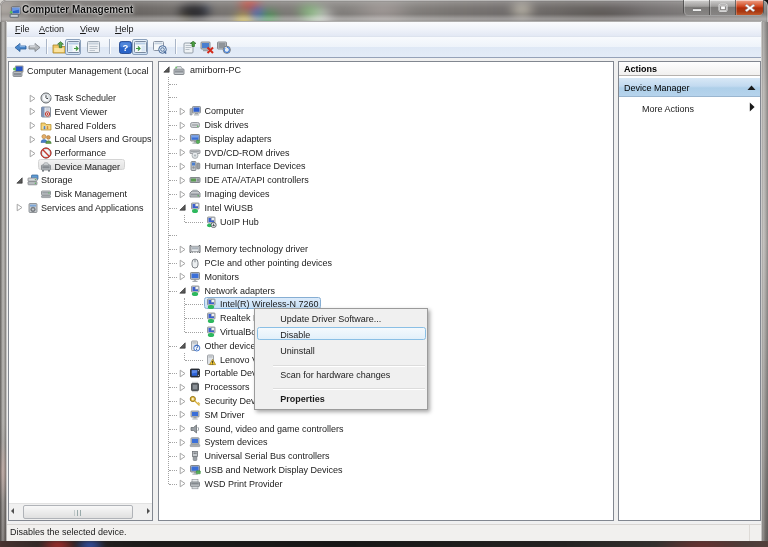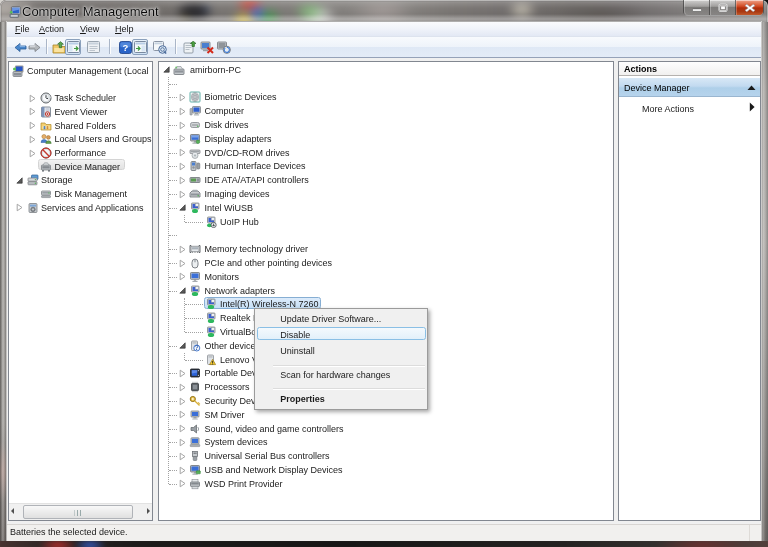--- a/index.html
+++ b/index.html
@@ -27,22 +27,22 @@
 #lglass { position:absolute; left:0; top:22px; width:7px; height:519px;
  background:
   radial-gradient(8px 40px at 2px 450px, rgba(210,165,155,.55), rgba(210,165,155,0) 78%),
   linear-gradient(180deg, rgba(0,0,0,0) 0, rgba(0,0,0,0) 400px, rgba(40,32,30,.45) 519px), linear-gradient(90deg, #7b7874 0, #989591 35%, #a3a09c 55%, #8d8a87 80%, #85827f 100%); }
 #rglass { position:absolute; right:0; top:22px; width:7px; height:519px;
  background:linear-gradient(180deg, #979492 0, #aeaba8 70px, #b5b2af 220px, #a19e9b 330px, #8a8784 430px, #6e6a67 519px); }
 #rglass:before { content:""; position:absolute; inset:0;
  background:linear-gradient(90deg, rgba(120,117,114,.9) 0, rgba(255,255,255,.25) 30%, rgba(255,255,255,0) 60%, rgba(60,60,60,.35) 100%); }
 #lglass:before { content:""; position:absolute; inset:0;
  background:linear-gradient(90deg, rgba(70,68,66,.5) 0, rgba(255,255,255,.28) 40%, rgba(255,255,255,0) 70%, rgba(90,90,90,.3) 100%); }
-#titletxt { position:absolute; left:22px; top:4px; font-size:13px; color:#0a0a0a;
- text-shadow:0 0 3px rgba(255,255,255,.95), 0 0 6px rgba(255,255,255,.8), 0 0 1px rgba(255,255,255,1); }
+#titletxt { position:absolute; left:22px; top:4px; font-size:10px; color:#0a0a0a;
+ text-shadow:0 0 3px rgba(255,255,255,.95), 0 0 6px rgba(255,255,255,.8), 0 0 1px rgba(255,255,255,1);font-weight:bold; }
 #titleicon { position:absolute; left:9px; top:4px; }
 
 #caps { position:absolute; left:684px; top:0; height:15px; display:flex;
  border-radius:0 0 4px 4px; box-shadow:0 1px 0 rgba(255,255,255,.45), 0 0 0 1px rgba(40,40,40,.55); }
 .cap { width:26px; height:15px; position:relative; border-right:1px solid rgba(50,50,50,.6);
  background:linear-gradient(180deg, rgba(255,255,255,.55) 0%, rgba(205,205,205,.30) 42%, rgba(90,90,90,.28) 50%, rgba(150,148,146,.35) 100%), linear-gradient(#979593,#7e7c7a);
  box-shadow: inset 0 1px 0 rgba(255,255,255,.5), inset 1px 0 0 rgba(255,255,255,.25); }
 .cap.first { border-radius:0 0 0 4px; }
 .cap.close { width:27px; border-right:none; border-radius:0 0 4px 0;
  background:linear-gradient(180deg, #efa28a 0%, #da6540 30%, #c73d17 48%, #b02d0a 52%, #a93a12 78%, #c25a2c 100%); }
@@ -398,34 +398,20 @@
                 <path d="M7.2 1.8 L7.2 7.2 L1.8 7.2z" fill="#595959" stroke="#262626" stroke-width="0.6"></path>
               </svg></span>
             <span class="iw" style="left:14.5px"><svg width="12" height="12" viewBox="0 0 12 12">
                 <rect x="1" y="5" width="10" height="5.5" rx="0.8" fill="#c5c9cd" stroke="#6d7277" stroke-width="0.8"></rect>
                 <rect x="2" y="6.4" width="8" height="2.2" fill="#8f949a"></rect>
                 <path d="M2.5 5.2 L4 2.5 L8 2.5 L9.5 5.2z" fill="#dadde0" stroke="#8a8f94" stroke-width="0.6"></path>
                 <circle cx="3.2" cy="3.4" r="1" fill="#6fbf6f"></circle>
               </svg></span>
             <span class="lb" style="left:31.5px">amirborn-PC</span>
           </div>
-          <div class="trow" style="top:28.4px">
-            <span class="xw" style="left:19.0px"><svg class="xc" width="9" height="9" viewBox="0 0 9 9">
-                <path d="M2.2 1.2 L7 4.5 L2.2 7.8z" fill="#ffffff" stroke="#a6a6a6" stroke-width="1"></path>
-              </svg></span>
-            <span class="iw" style="left:30.5px"><svg width="12" height="12" viewBox="0 0 12 12">
-                <rect x="1" y="1" width="10" height="10" rx="0.8" fill="#f2f4f4" stroke="#63b0a8" stroke-width="1"></rect>
-                <g fill="none" stroke="#7a8087" stroke-width="0.7">
-                  <ellipse cx="6" cy="6" rx="1" ry="2"></ellipse>
-                  <ellipse cx="6" cy="6" rx="2.2" ry="3.2"></ellipse>
-                  <ellipse cx="6" cy="6" rx="3.3" ry="4.2"></ellipse>
-                </g>
-              </svg></span>
-            <span class="lb" style="left:46.0px">Biometric Devices</span>
-          </div>
           <div class="trow" style="top:42.2px">
             <span class="xw" style="left:19.0px"><svg class="xc" width="9" height="9" viewBox="0 0 9 9">
                 <path d="M2.2 1.2 L7 4.5 L2.2 7.8z" fill="#ffffff" stroke="#a6a6a6" stroke-width="1"></path>
               </svg></span>
             <span class="iw" style="left:30.5px"><svg width="12" height="12" viewBox="0 0 12 12">
                 <rect x="3.5" y="1.5" width="8" height="6.5" rx="0.7" fill="#c8ccd0" stroke="#70757a" stroke-width="0.7"></rect>
                 <rect x="4.5" y="2.5" width="6" height="4.3" fill="#2e5fd0"></rect>
                 <rect x="6" y="8" width="3" height="1.2" fill="#9a9fa4"></rect>
                 <rect x="4.8" y="9.2" width="5.4" height="1.2" rx="0.5" fill="#b0b5b9"></rect>
                 <rect x="1" y="3.5" width="2.2" height="6.5" rx="0.5" fill="#b5b9bd" stroke="#75797e" stroke-width="0.5"></rect>
@@ -764,19 +750,19 @@
     <div class="mi" style="top:5px">Update Driver Software...</div>
     <div class="mi" style="top:21px">Disable</div>
     <div class="mi" style="top:37.5px">Uninstall</div>
     <div class="msep" style="top:56px"></div>
     <div class="mi" style="top:61.5px">Scan for hardware changes</div>
     <div class="msep" style="top:79.5px"></div>
     <div class="mi" style="top:85.5px;font-weight:bold">Properties</div>
    </div>
   </div>
   <div id="status">
-        <span style="position:absolute;left:3px;top:2px">Batteries the selected device.</span>
+        <span style="position:absolute;left:3px;top:2px">Disables the selected device.</span>
         <span style="position:absolute;left:742px;top:0;width:1px;height:17px;background:#dedbd7"></span>
       </div>
  </div>
  <div id="bottomglass">
       <i></i>
     </div>
 </div>
 </body></html>

